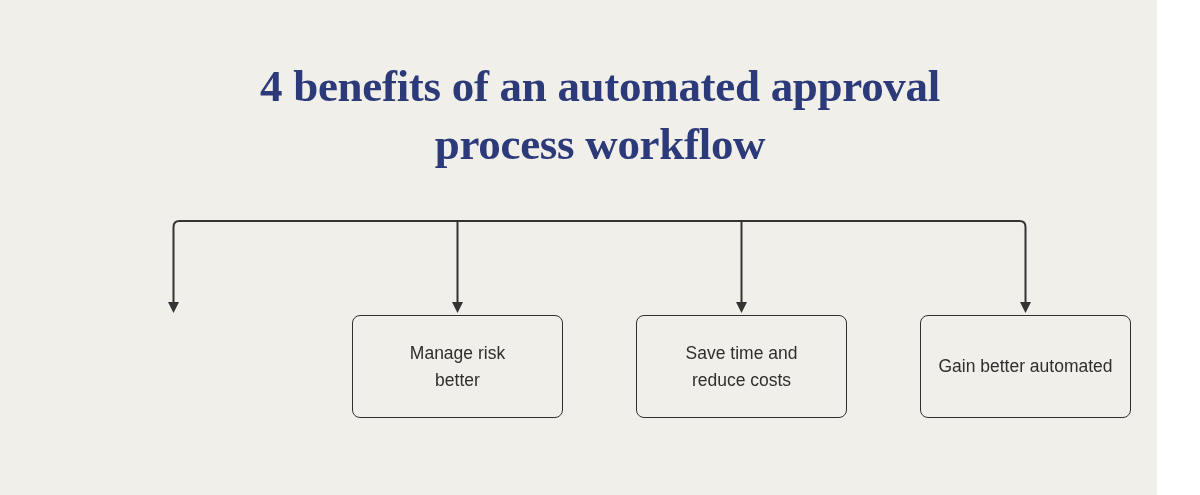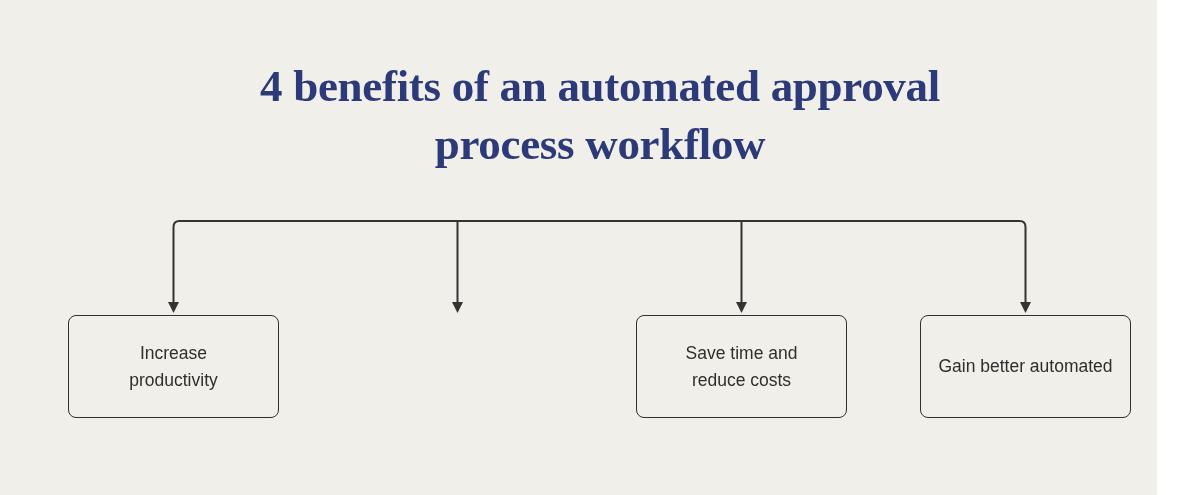--- a/index.html
+++ b/index.html
@@ -72,25 +72,25 @@
 
     <path d="M 457.5 221 L 457.5 303" fill="none" stroke="#333333" stroke-width="2"></path>
     <path d="M 741.5 221 L 741.5 303" fill="none" stroke="#333333" stroke-width="2"></path>
 
     <polygon points="168,302 179,302 173.5,313" fill="#333333"></polygon>
     <polygon points="452,302 463,302 457.5,313" fill="#333333"></polygon>
     <polygon points="736,302 747,302 741.5,313" fill="#333333"></polygon>
     <polygon points="1020,302 1031,302 1025.5,313" fill="#333333"></polygon>
   </svg>
 
-  <div class="benefit-box b1">
-    <span class="benefit-label">Increase
-productivity</span>
+
+  <div class="benefit-box b2">
+    <span class="benefit-label">Manage risk
+better</span>
   </div>
-
 
   <div class="benefit-box b3">
     <span class="benefit-label">Save time and
 reduce costs</span>
   </div>
 
   <div class="benefit-box b4">
     <span class="benefit-label">Gain better automated</span>
   </div>
 

